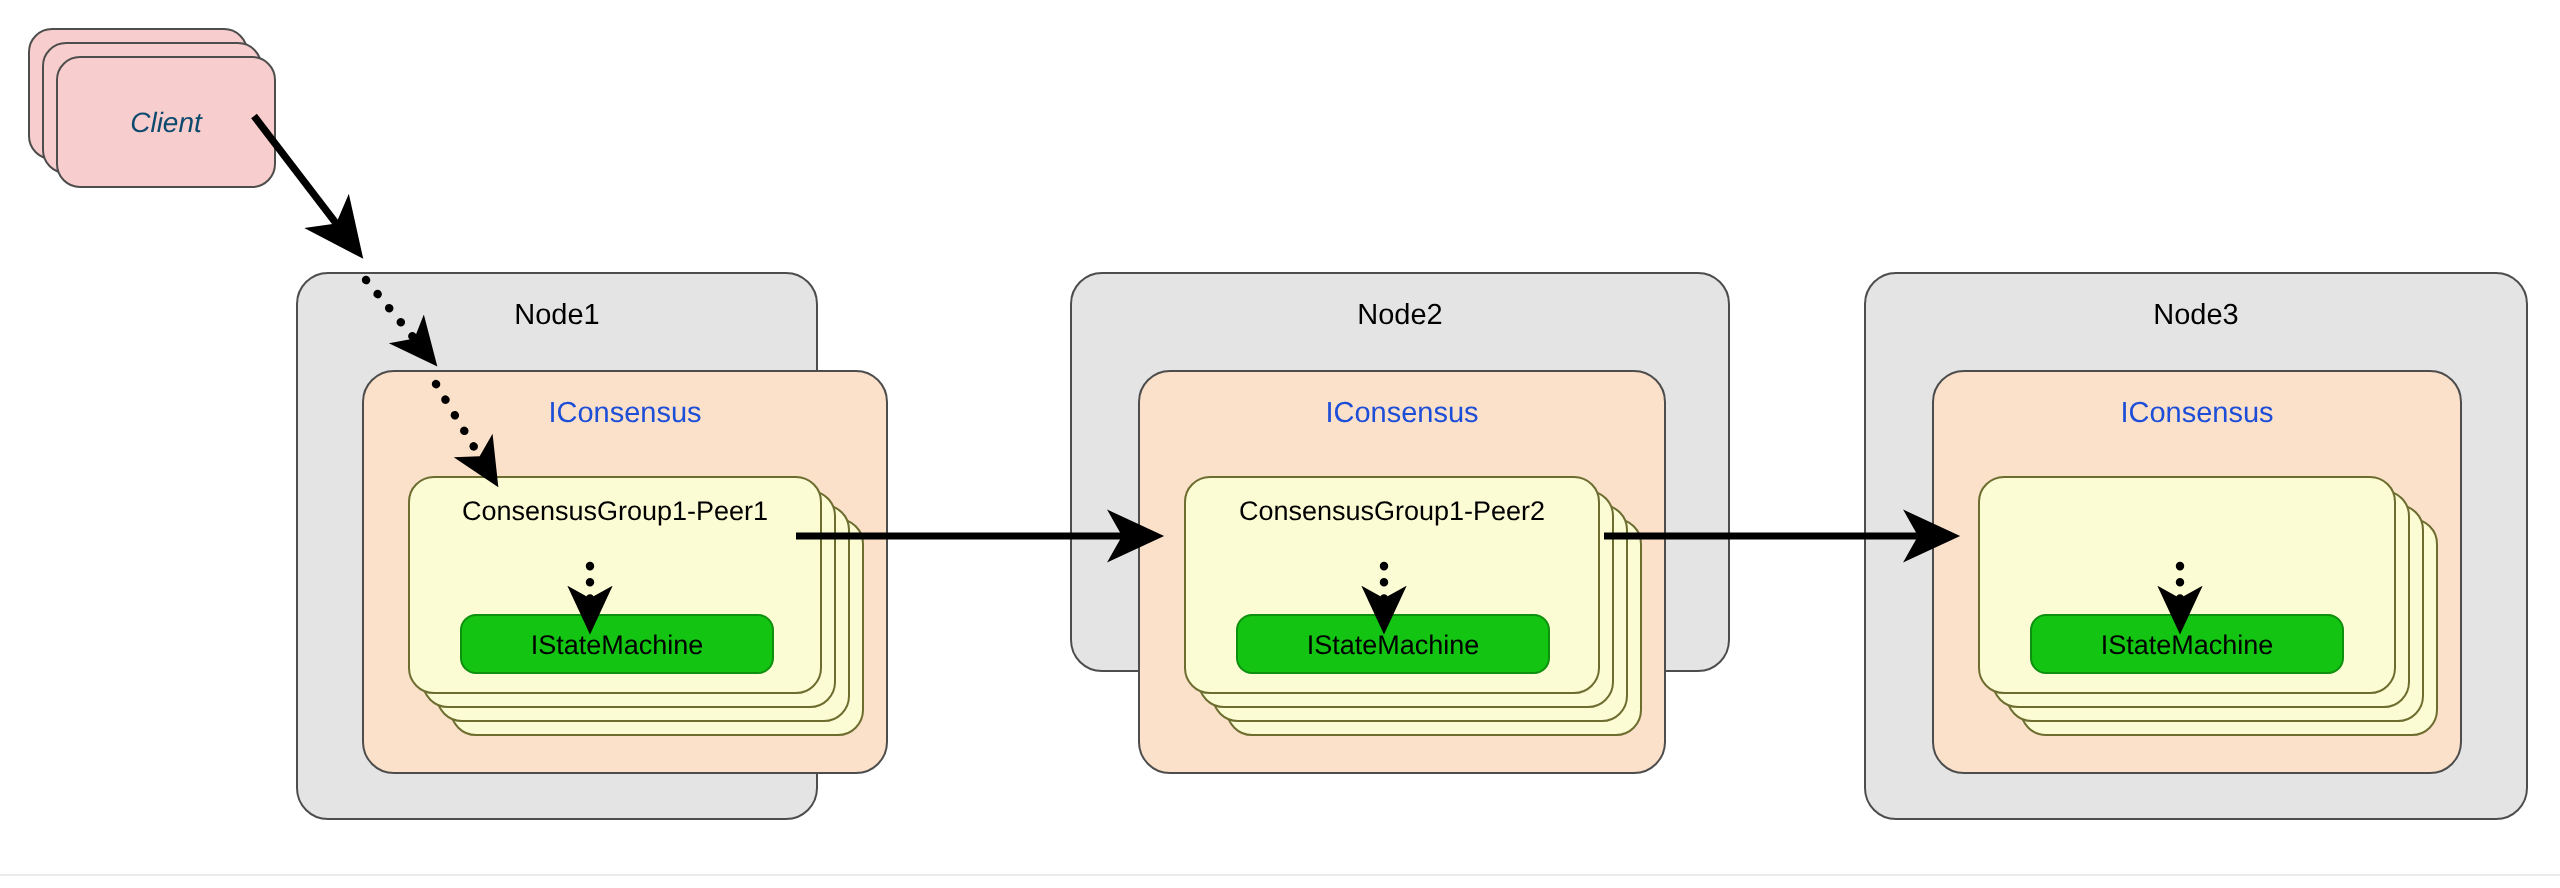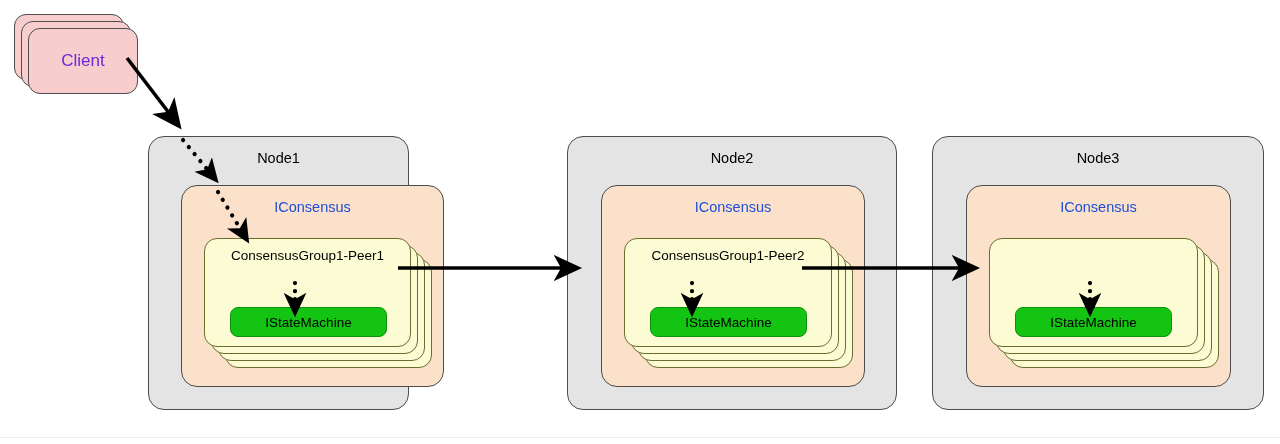--- a/index.html
+++ b/index.html
@@ -54,22 +54,23 @@
   }
   .client-card.c3 { left: 0px;  top: 0px; }
   .client-card.c2 { left: 7px;  top: 7px; }
   .client-card.c1 {
     left: 14px; top: 14px;
     display: flex;
     align-items: center;
     justify-content: center;
   }
   .client-label {
-    font-size: 17px;
-    color: #6d28d9;
+    font-size: 14px;
+    color: #0c4a6e;
+    font-style: italic;
   }
 
   
   .node {
     background: #e4e4e4;
     border-radius: 16px;
   }
   .node-title {
     position: absolute;
     left: 0;
@@ -172,21 +173,21 @@
         <div class="cg-card front" style="width:207px; height:109px;">
           <div class="cg-title">ConsensusGroup1-Peer1</div>
           <div class="statemachine" style="left:25px; top:68px; width:157px; height:30px;">
             <span class="sm-label">IStateMachine</span>
           </div>
         </div>
       </div>
     </div>
   </div>
 
-  <div class="box node" style="left:535px; top:136px; width:330px; height:274px;margin-left:32px;">
+  <div class="box node" style="left:535px; top:136px; width:330px; height:200px;">
     <div class="node-title">Node2</div>
 
     <div class="box iconsensus" style="left:33px; top:48px; width:264px; height:202px;">
       <div class="iconsensus-title">IConsensus</div>
 
       <div class="cg-stack" style="left:22px; top:52px; width:229px; height:130px;">
         <div class="cg-card s3" style="width:208px; height:109px;"></div>
         <div class="cg-card s2" style="width:208px; height:109px;"></div>
         <div class="cg-card s1" style="width:208px; height:109px;"></div>
         <div class="cg-card front" style="width:208px; height:109px;">

